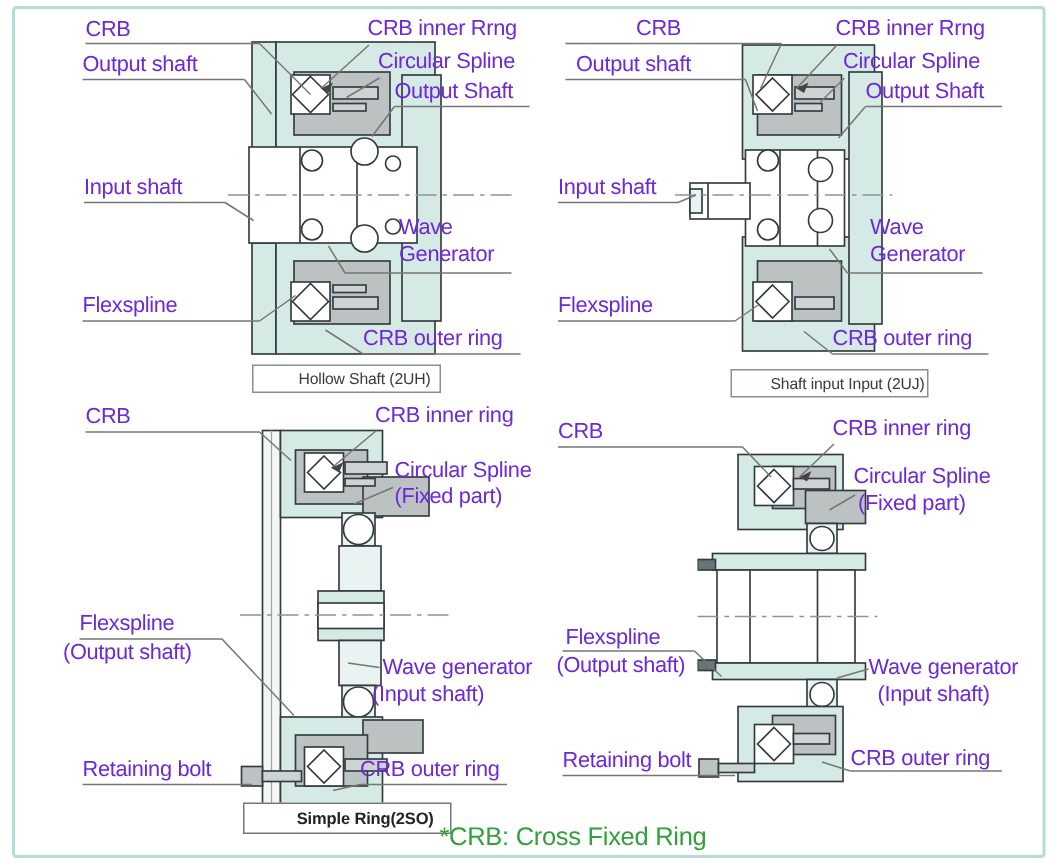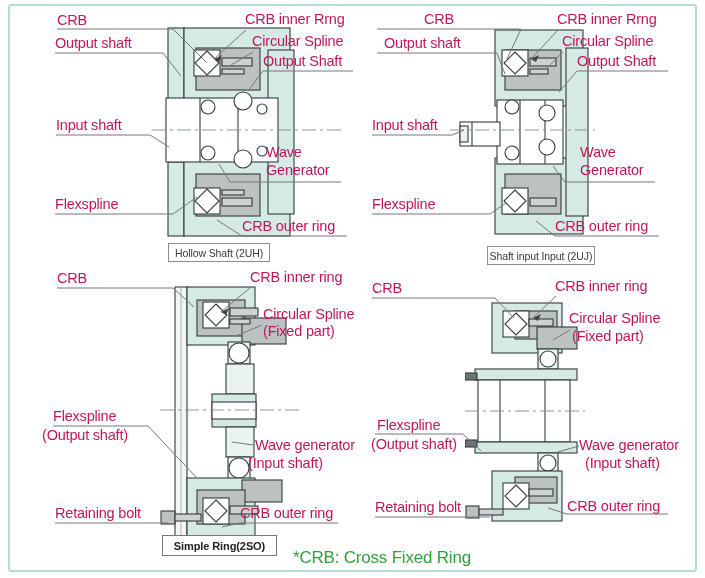--- a/index.html
+++ b/index.html
@@ -2,25 +2,25 @@
 <html><head>
 <meta charset="utf-8">
 <style>
   html,body{margin:0;padding:0;background:#fff;}
   .canvas{position:relative;width:705px;height:578px;background:#ffffff;
           font-family:"Liberation Sans",sans-serif;overflow:hidden;}
   .frame{position:absolute;left:8px;top:4px;width:685px;height:564px;
          border:2px solid #b5dcd8;border-radius:3px;z-index:0;}
   svg.draw{position:absolute;z-index:1;}
   svg.overlay{position:absolute;left:0;top:0;z-index:2;}
-  .lbl{position:absolute;font-size:14.5px;color:#be185d;white-space:nowrap;
+  .lbl{position:absolute;font-size:14.5px;color:#6d28d9;white-space:nowrap;
        letter-spacing:-0.2px;line-height:17px;z-index:3;}
   .cap{position:absolute;border:1.4px solid #8a8f8f;color:#3a3a3a;font-size:10.5px;
        display:flex;align-items:center;justify-content:center;background:#fff;
-       z-index:3;letter-spacing:-0.1px;white-space:nowrap;}
+       z-index:3;letter-spacing:-0.1px;white-space:nowrap;padding-left:24px;}
   .cap.bold{font-weight:bold;color:#222;border-color:#777;font-size:11px;}
   .note{position:absolute;font-size:17px;color:#33a03c;z-index:3;letter-spacing:-0.2px;white-space:nowrap;}
 </style>
 </head>
 <body>
 
 <div class="canvas">
   <div class="frame"></div>
 
   <svg class="draw" style="left:150px;top:22px" width="195" height="220" viewBox="0 0 195 220">

